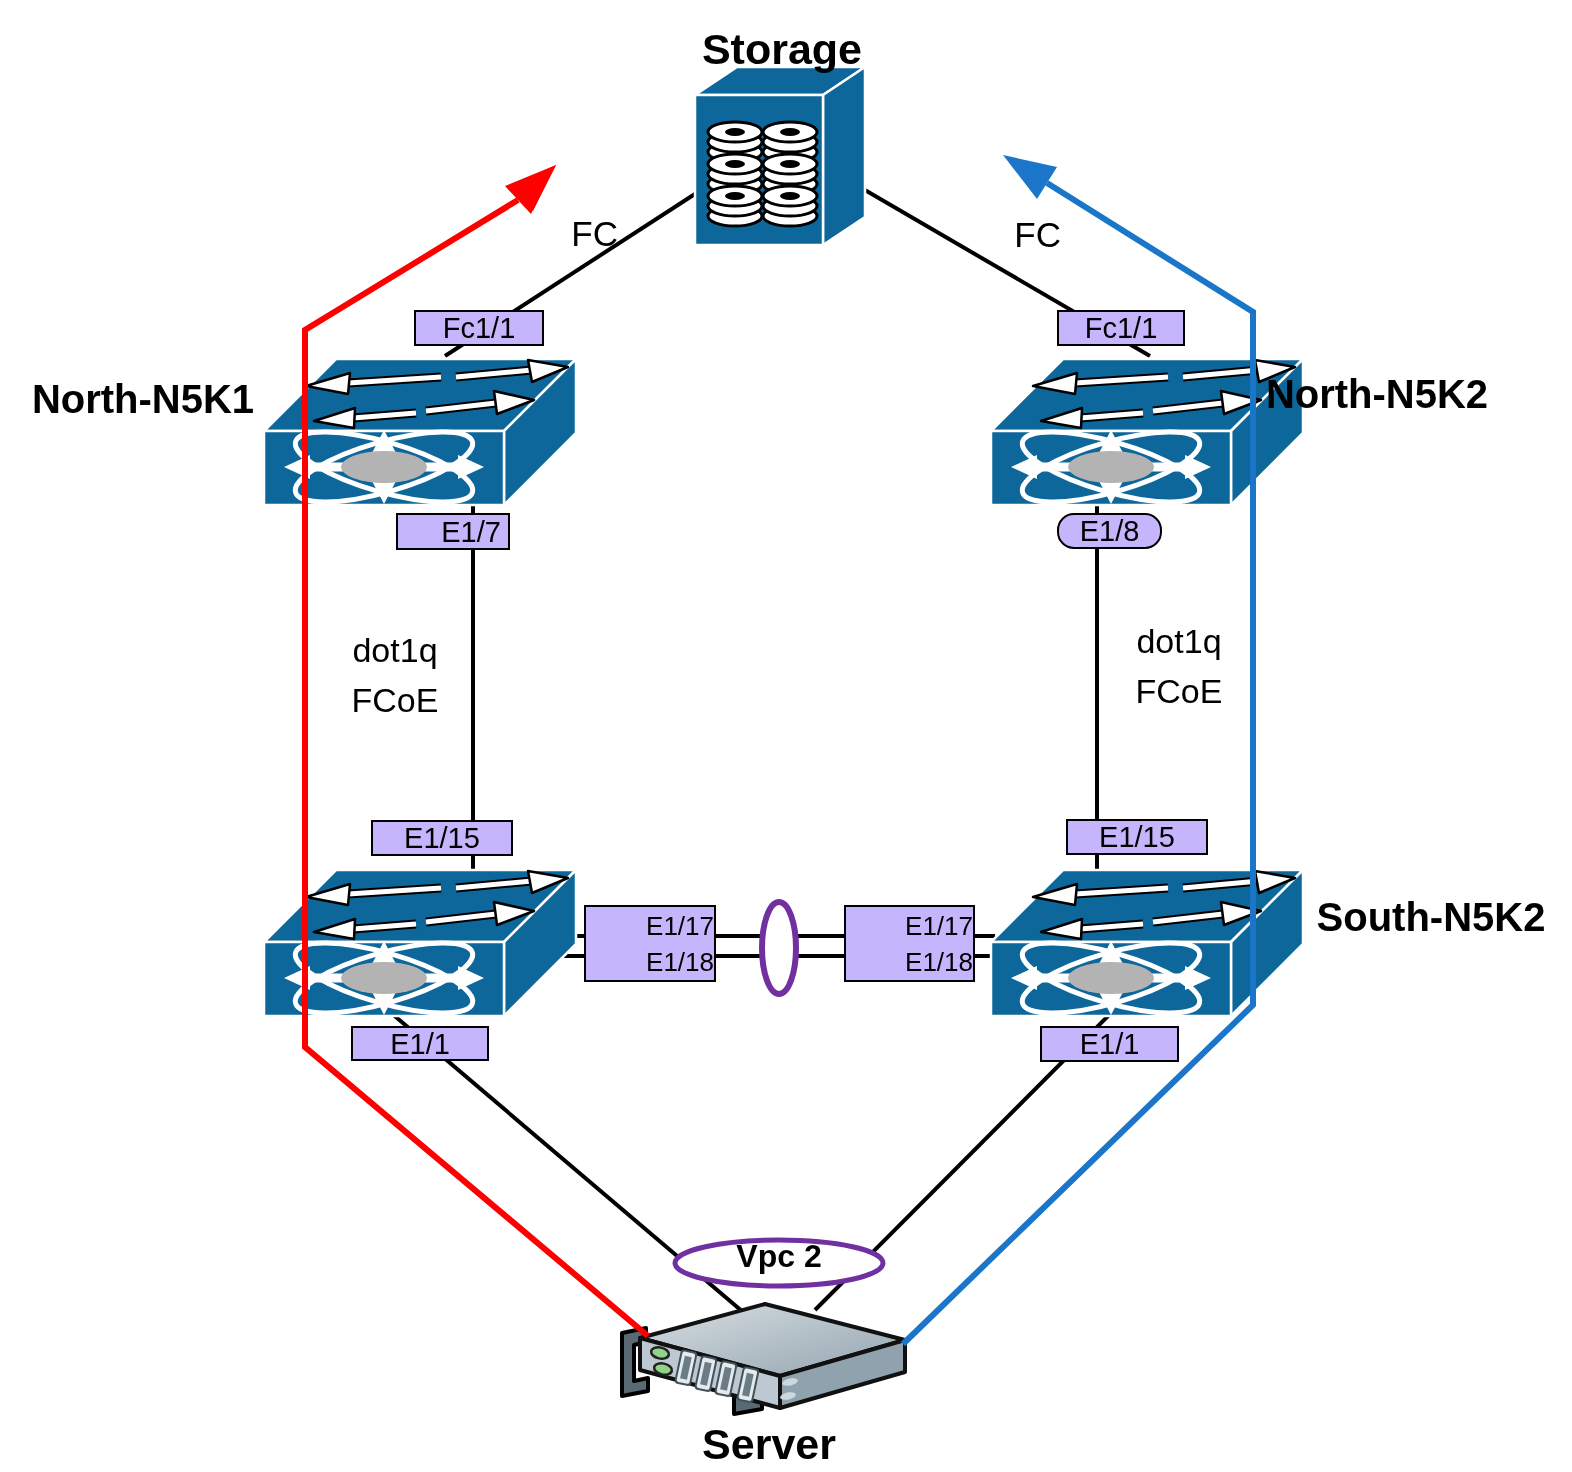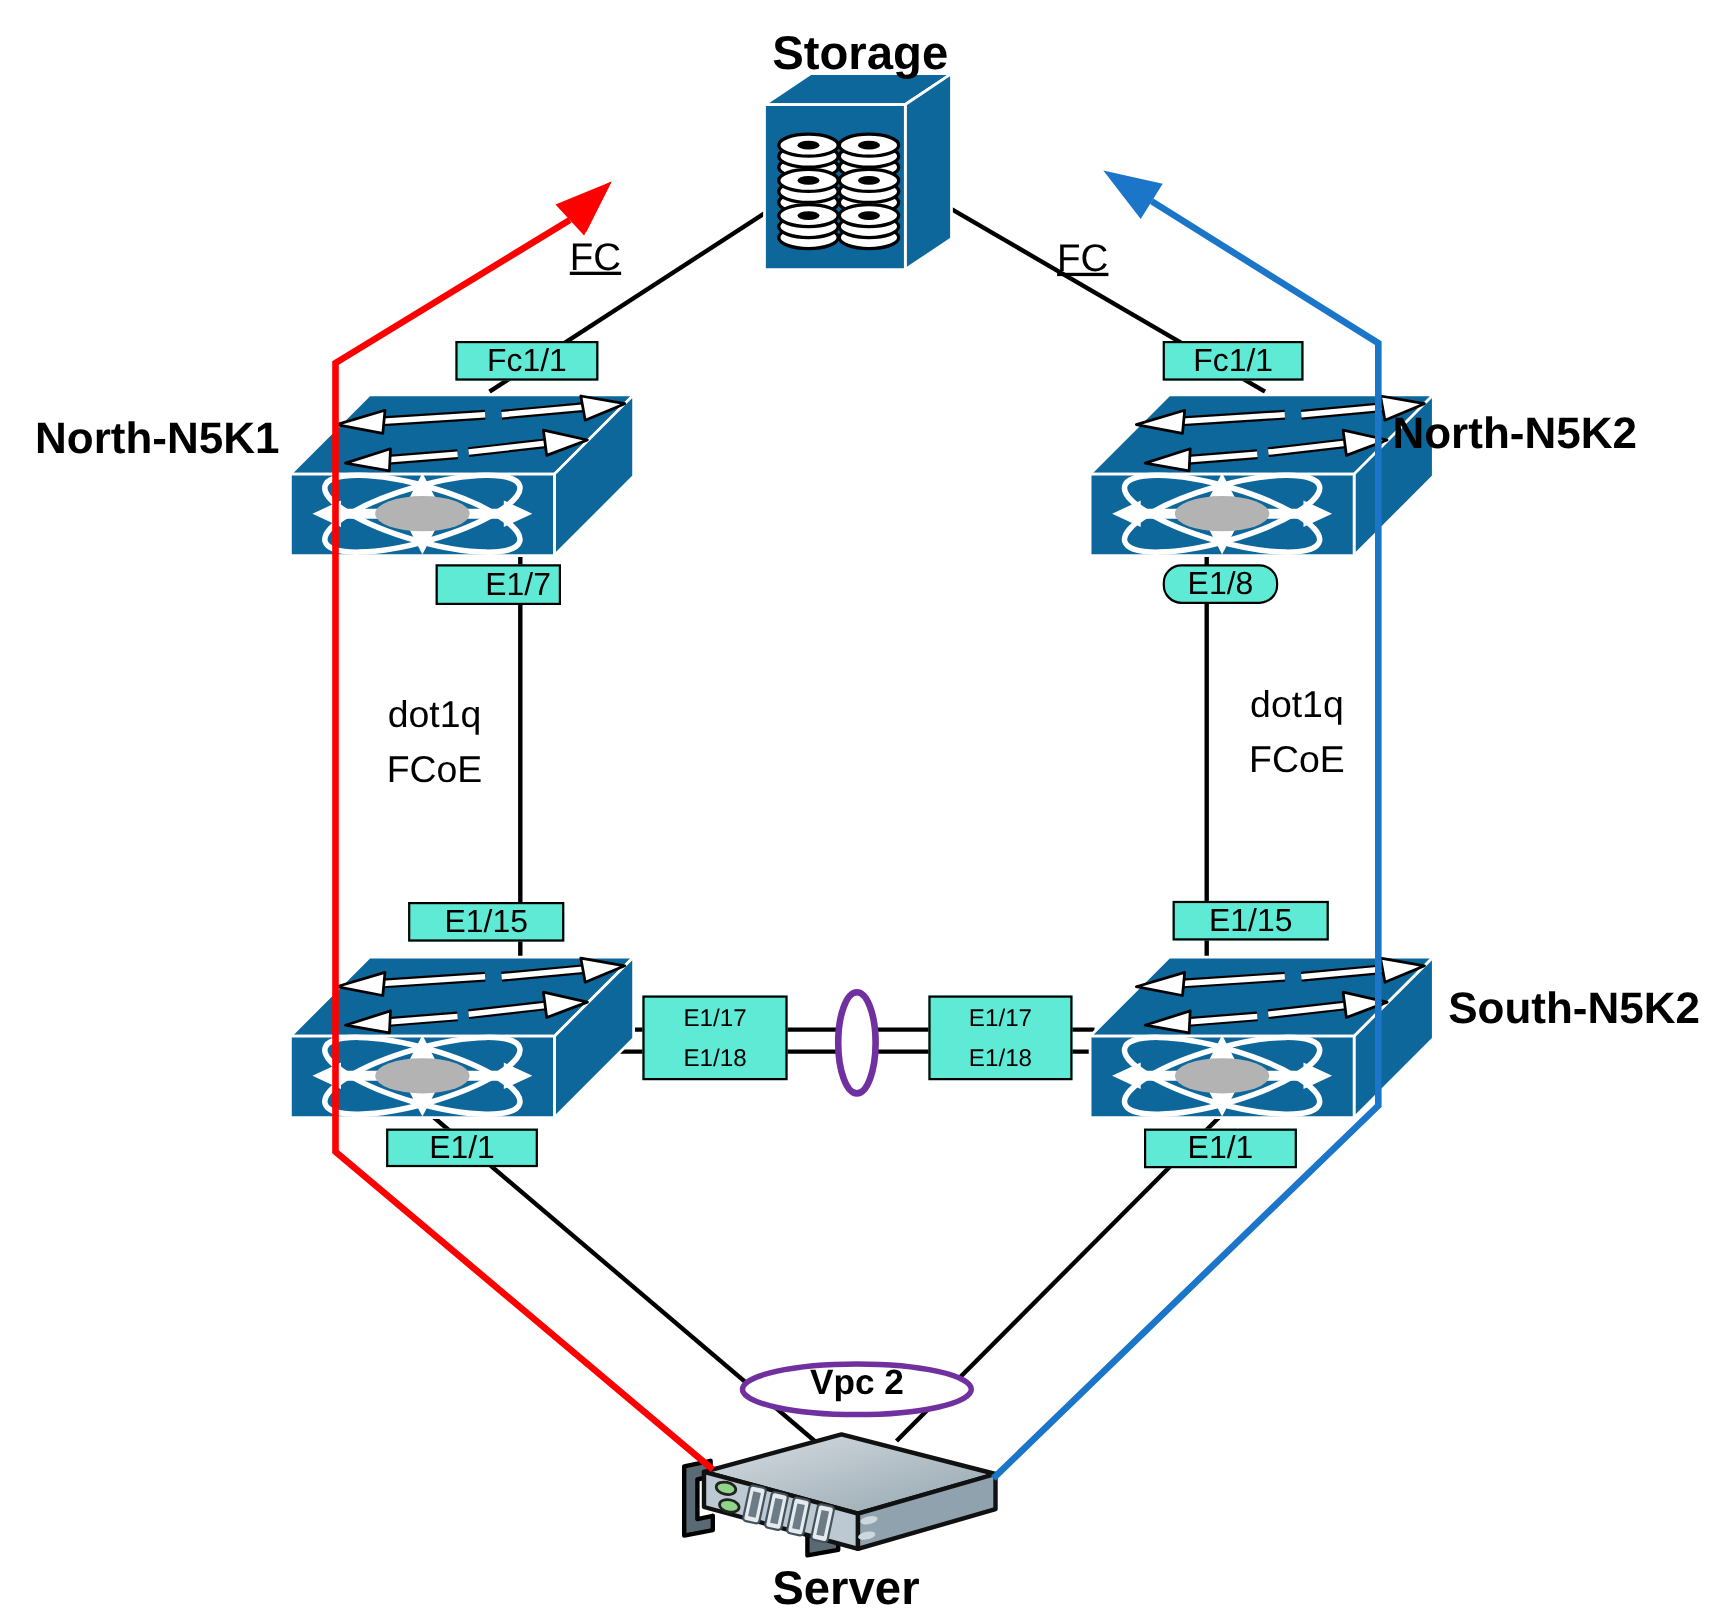--- a/index.html
+++ b/index.html
@@ -1,24 +1,24 @@
 <!DOCTYPE html>
 <html><head>
 <meta charset="utf-8">
 <style>
   html,body{margin:0;padding:0;background:#fff;}
   .stage{position:relative;width:1572px;height:1472px;background:#fff;overflow:hidden;
          font-family:"Liberation Sans",sans-serif;color:#000;}
   .layer-svg{position:absolute;left:0;top:0;z-index:1;}
-  .port-label{position:absolute;background:#5eead4;border:2px solid #000;box-sizing:border-box;
+  .port-label{position:absolute;background:#c4b5fd;border:2px solid #000;box-sizing:border-box;
       display:flex;flex-direction:column;align-items:center;justify-content:center;
       font-size:29px;line-height:32px;z-index:4;font-family:"Liberation Sans",sans-serif;}
-  .port-label.dual{font-size:22px;line-height:36px;}
+  .port-label.dual{font-size:26px;line-height:36px;align-items:flex-end;}
   .dev-label{position:absolute;font-weight:700;font-size:40px;z-index:5;text-align:center;}
-  .edge-label{position:absolute;font-size:35px;z-index:3;text-align:left;text-decoration:underline;}
+  .edge-label{position:absolute;font-size:35px;z-index:3;text-align:right;}
   .trunk-label{position:absolute;font-size:34px;line-height:50px;z-index:3;text-align:center;}
   .vpc-label{position:absolute;font-size:32px;z-index:3;text-align:center;}
 </style>
 </head>
 <body>
 
 <div class="stage">
 
   <svg class="layer-svg" width="1572" height="1472" viewBox="0 0 1572 1472">
     <defs>

